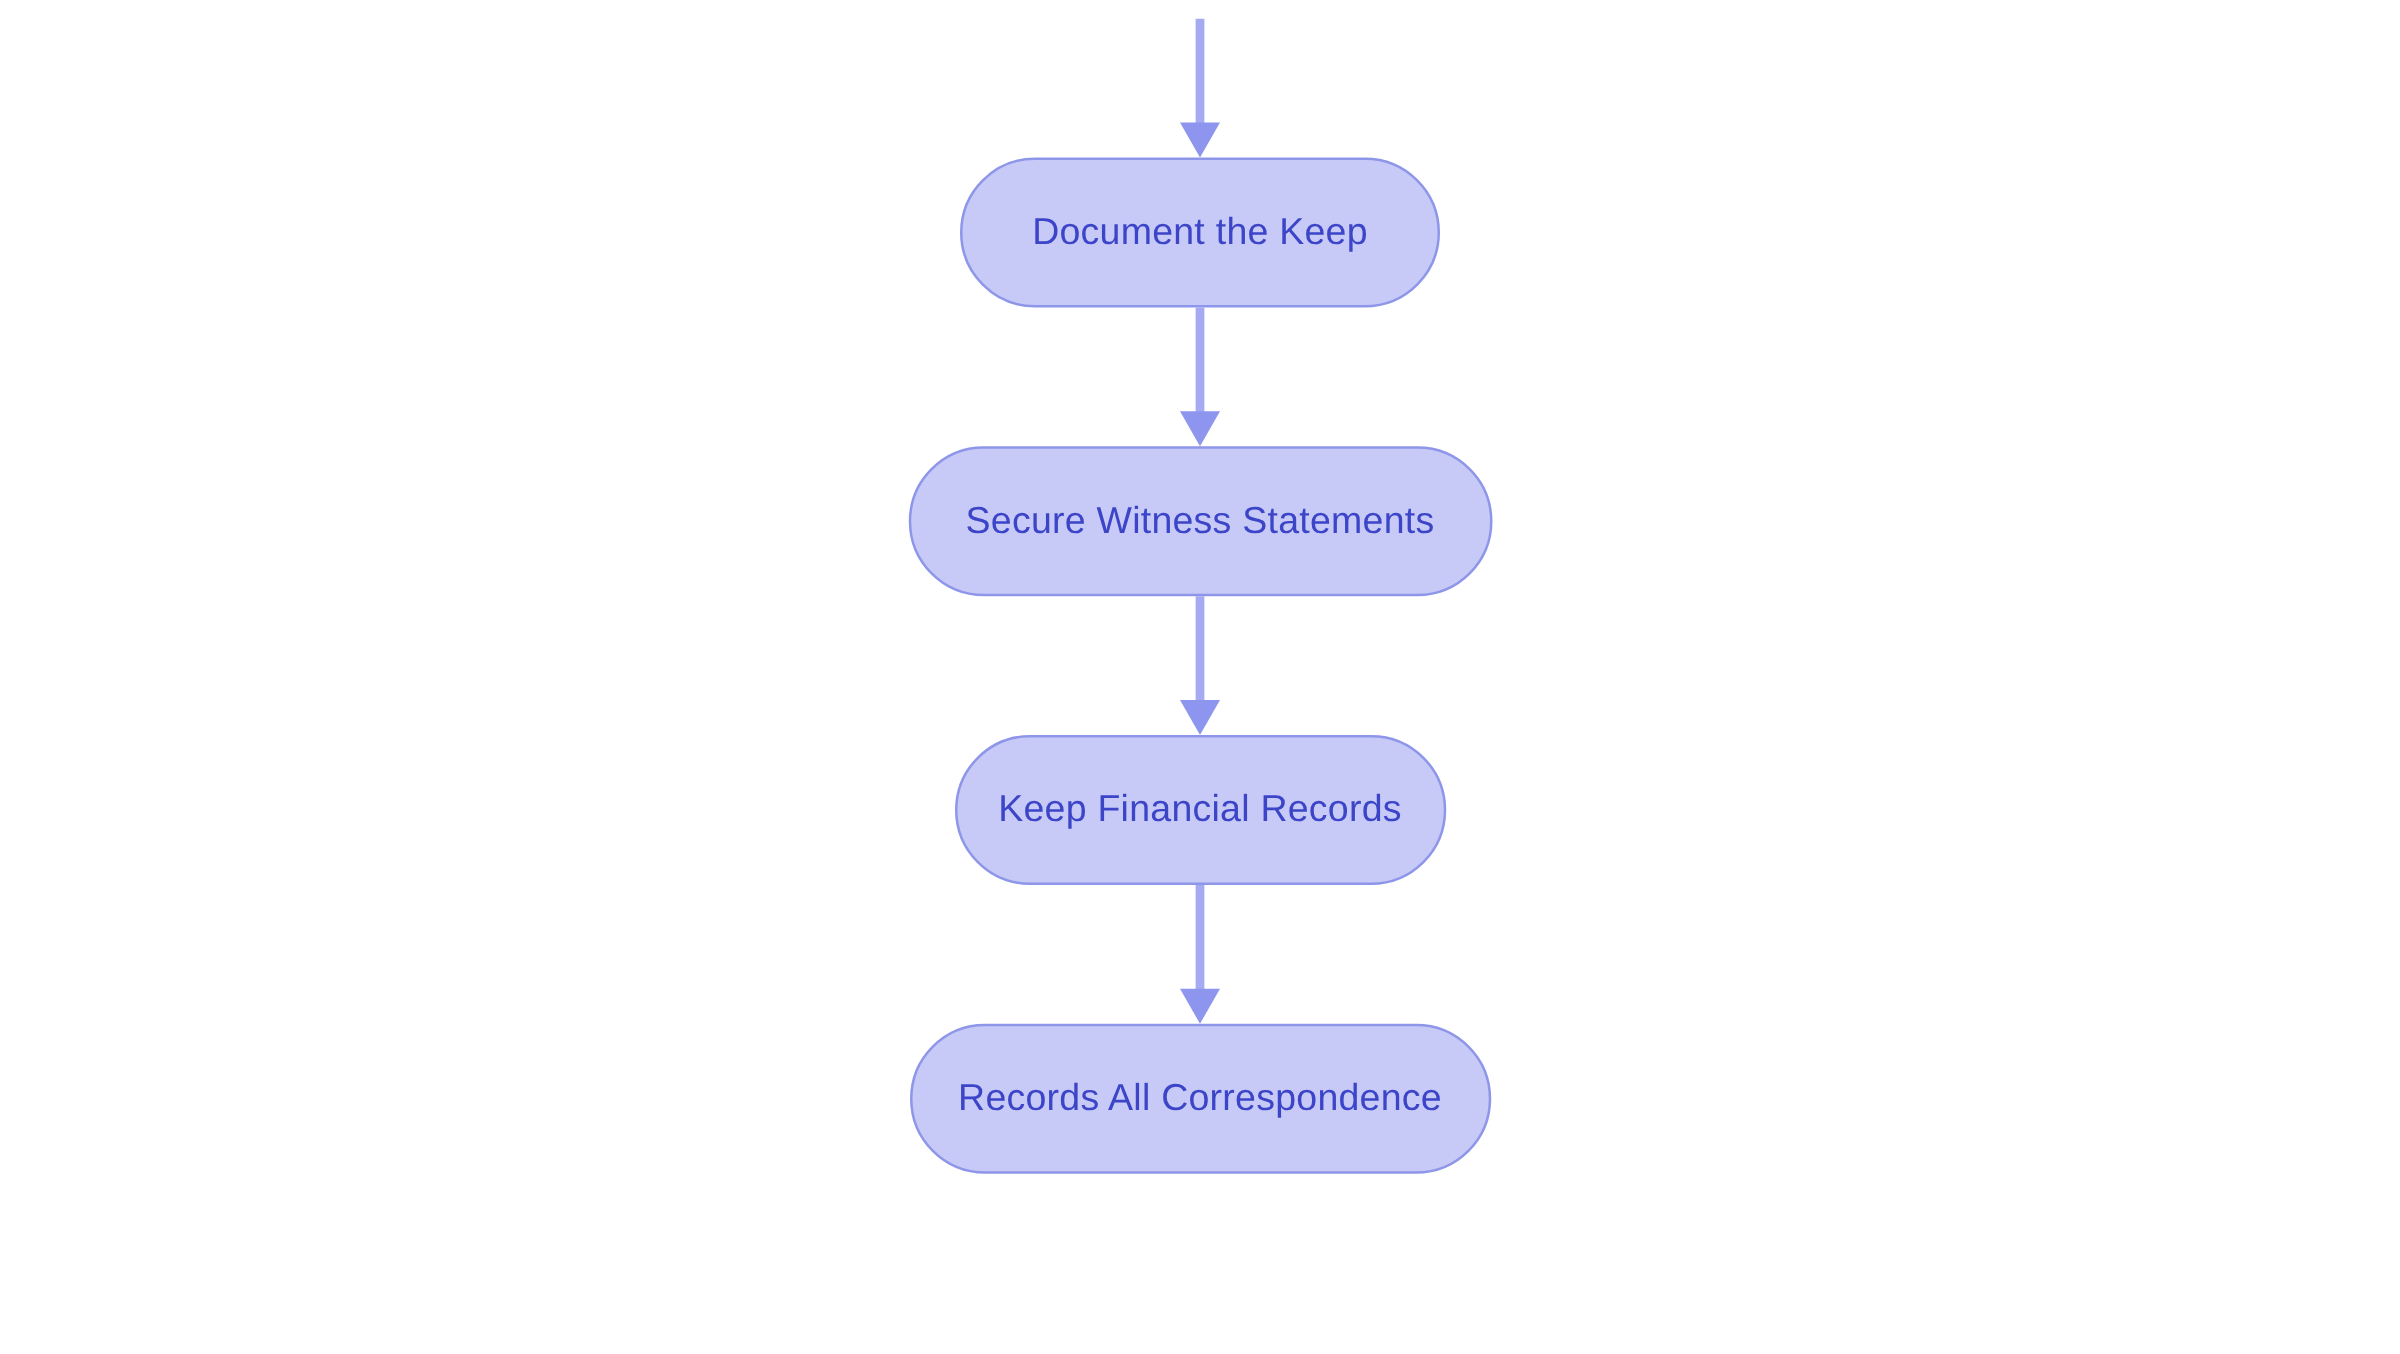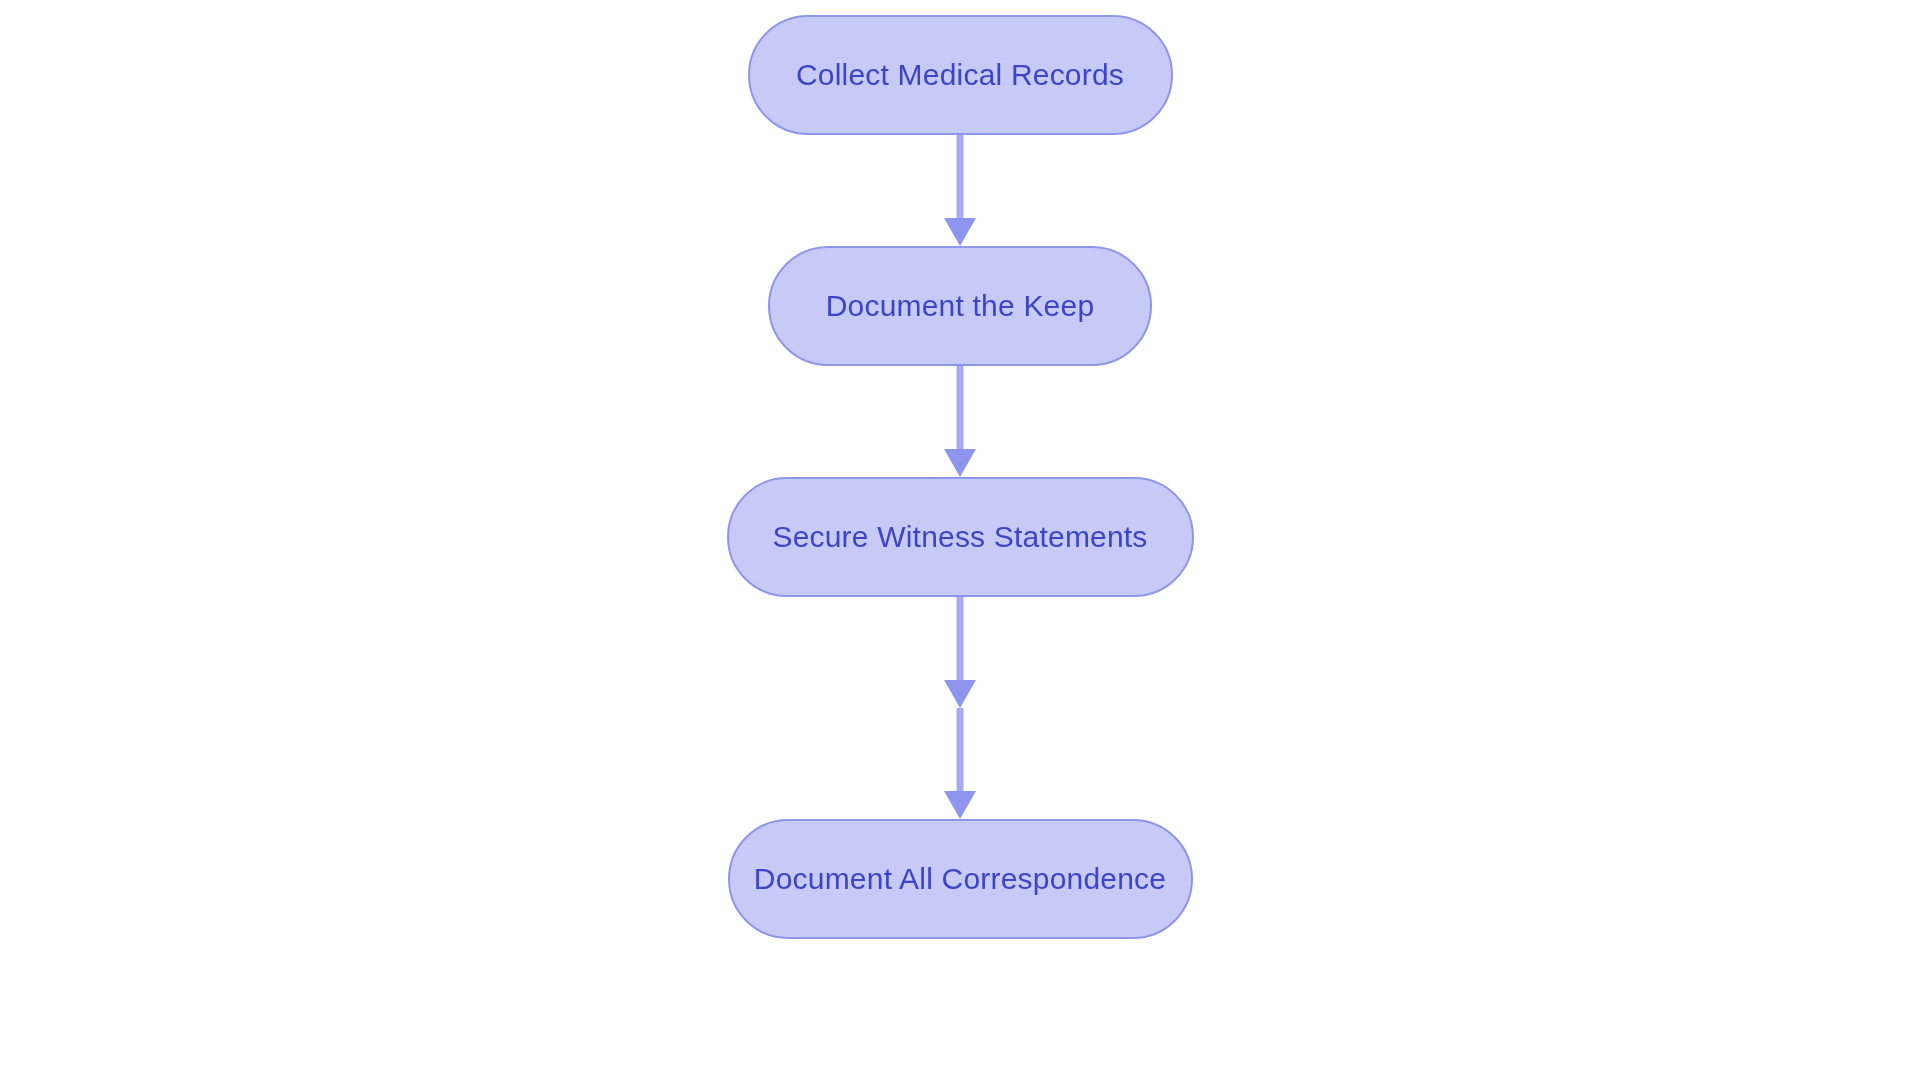--- a/index.html
+++ b/index.html
@@ -72,23 +72,20 @@
     border-left: 16px solid transparent;
     border-right: 16px solid transparent;
     border-top: 28px solid #8d95ee;
   }
 </style>
 </head>
 <body>
 
 <div class="canvas">
 
-  <div class="flow-node node-1">
-    <span>Collect Medical Records</span>
-  </div>
 
   <div class="flow-arrow">
     <div class="stem"></div>
     <div class="head"></div>
   </div>
 
   <div class="flow-node node-2">
     <span>Document the Keep</span>
   </div>
 
@@ -99,23 +96,26 @@
 
   <div class="flow-node node-3">
     <span>Secure Witness Statements</span>
   </div>
 
   <div class="flow-arrow">
     <div class="stem"></div>
     <div class="head"></div>
   </div>
 
+  <div class="flow-node node-4">
+    <span>Keep Financial Records</span>
+  </div>
 
   <div class="flow-arrow">
     <div class="stem"></div>
     <div class="head"></div>
   </div>
 
   <div class="flow-node node-5">
-    <span>Document All Correspondence</span>
+    <span>Records All Correspondence</span>
   </div>
 
 </div>
 
 </body></html>

